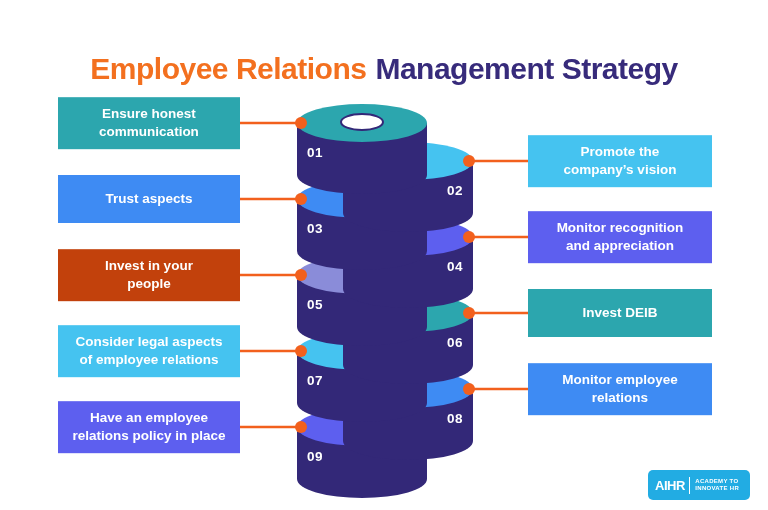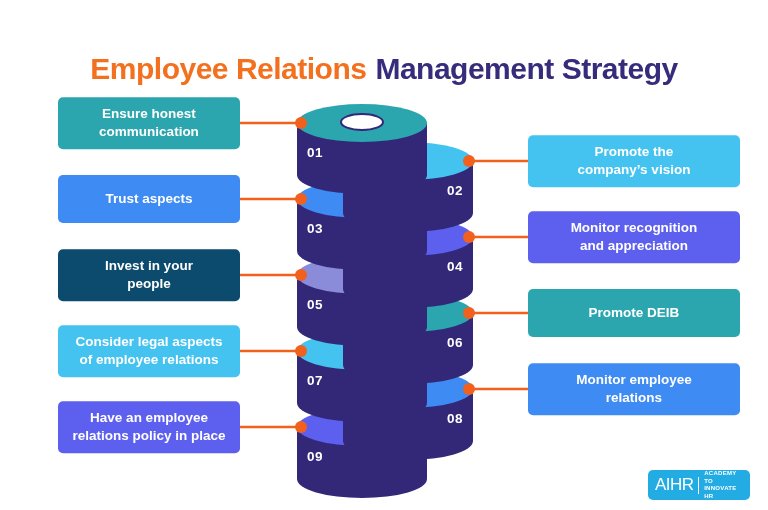--- a/index.html
+++ b/index.html
@@ -7,44 +7,44 @@
     position:relative;width:768px;height:510px;background:#ffffff;
     font-family:"Liberation Sans",sans-serif;overflow:hidden;
   }
   .title{
     position:absolute;top:20px;left:0;right:0;text-align:center;
     font-size:30px;font-weight:bold;letter-spacing:-0.5px;white-space:nowrap;margin-top:32px;
   }
   .t-orange{color:#F3701F;}
   .t-navy{color:#372B7B;margin-left:9px;}
   .box{
-    position:absolute;width:182px;min-height:48px;border-radius:5px;
+    position:absolute;width:182px;min-height:48px;border-radius:0;
     color:#fff;font-weight:bold;font-size:13.5px;line-height:1.32;
     display:flex;align-items:center;justify-content:center;text-align:center;
     transform:translateY(-50%);padding:8px 4px;box-sizing:border-box;
     white-space:pre-line;
   }
   .box.left{left:58px;}
-  .box.right{left:528px;width:212px;}
+  .box.right{left:528px;width:184px;}
   .c-teal{background:#2CA6AE;}
   .c-blue{background:#3E8BF3;}
-  .c-periwinkle{background:#0c4a6e;}
+  .c-periwinkle{background:#c2410c;}
   .c-sky{background:#45C3F0;}
   .c-violet{background:#5D5FEF;}
   .stack-svg{position:absolute;left:0;top:0;}
   .cyl-num{
     font-family:"Liberation Sans",sans-serif;font-size:13.5px;font-weight:bold;
     fill:#ffffff;letter-spacing:0.5px;
   }
   .logo{
     position:absolute;left:648px;top:470px;width:102px;height:30px;
     background:#22ACE3;border-radius:5px;color:#fff;
     display:flex;align-items:center;padding:0 7px;box-sizing:border-box;
   }
-  .logo-brand{font-size:17px;font-weight:normal;letter-spacing:-0.5px;}
+  .logo-brand{font-size:13px;font-weight:bold;letter-spacing:-0.5px;}
   .logo-divider{width:1.5px;height:17px;background:#fff;margin:0 5px 0 4px;flex:none;}
   .logo-tagline{font-size:6px;font-weight:bold;line-height:1.25;letter-spacing:0.3px;}
 </style>
 </head>
 <body>
 
 <div class="canvas">
 
   <h1 class="title"><span class="t-orange">Employee Relations</span><span class="t-navy">Management Strategy</span></h1>
 
@@ -126,21 +126,21 @@
 people</span></div>
   <div class="box left c-sky" style="top:351px"><span>Consider legal aspects
 of employee relations</span></div>
   <div class="box left c-violet" style="top:427px"><span>Have an employee
 relations policy in place</span></div>
 
   <div class="box right c-sky" style="top:161px"><span>Promote the
 company’s vision</span></div>
   <div class="box right c-violet" style="top:237px"><span>Monitor recognition
 and appreciation</span></div>
-  <div class="box right c-teal" style="top:313px"><span>Promote DEIB</span></div>
+  <div class="box right c-teal" style="top:313px"><span>Invest DEIB</span></div>
   <div class="box right c-blue" style="top:389px"><span>Monitor employee
 relations</span></div>
 
   <div class="logo">
     <span class="logo-brand">AIHR</span>
     <span class="logo-divider"></span>
     <span class="logo-tagline">
       <span>ACADEMY TO</span><br>
       <span>INNOVATE HR</span>
     </span>

